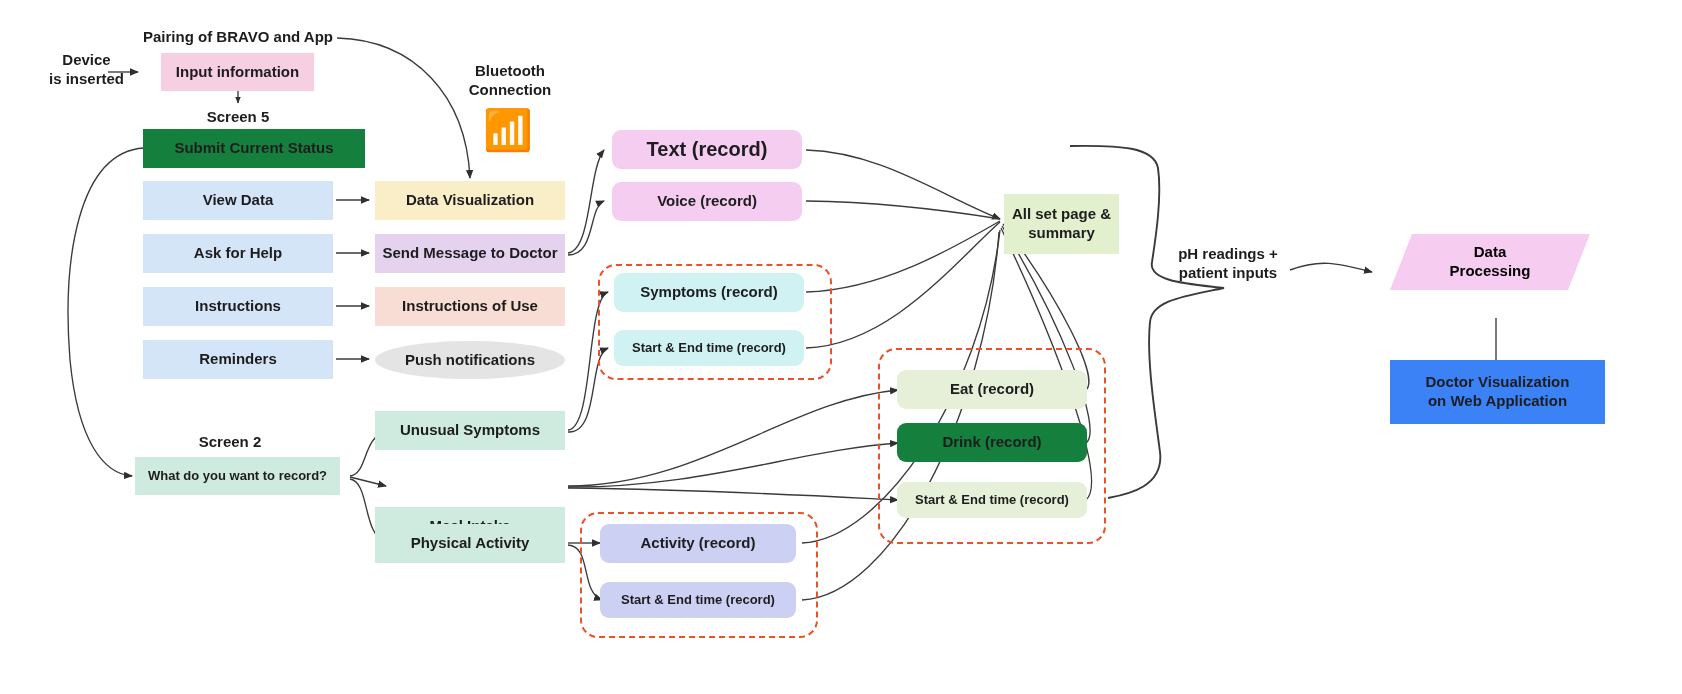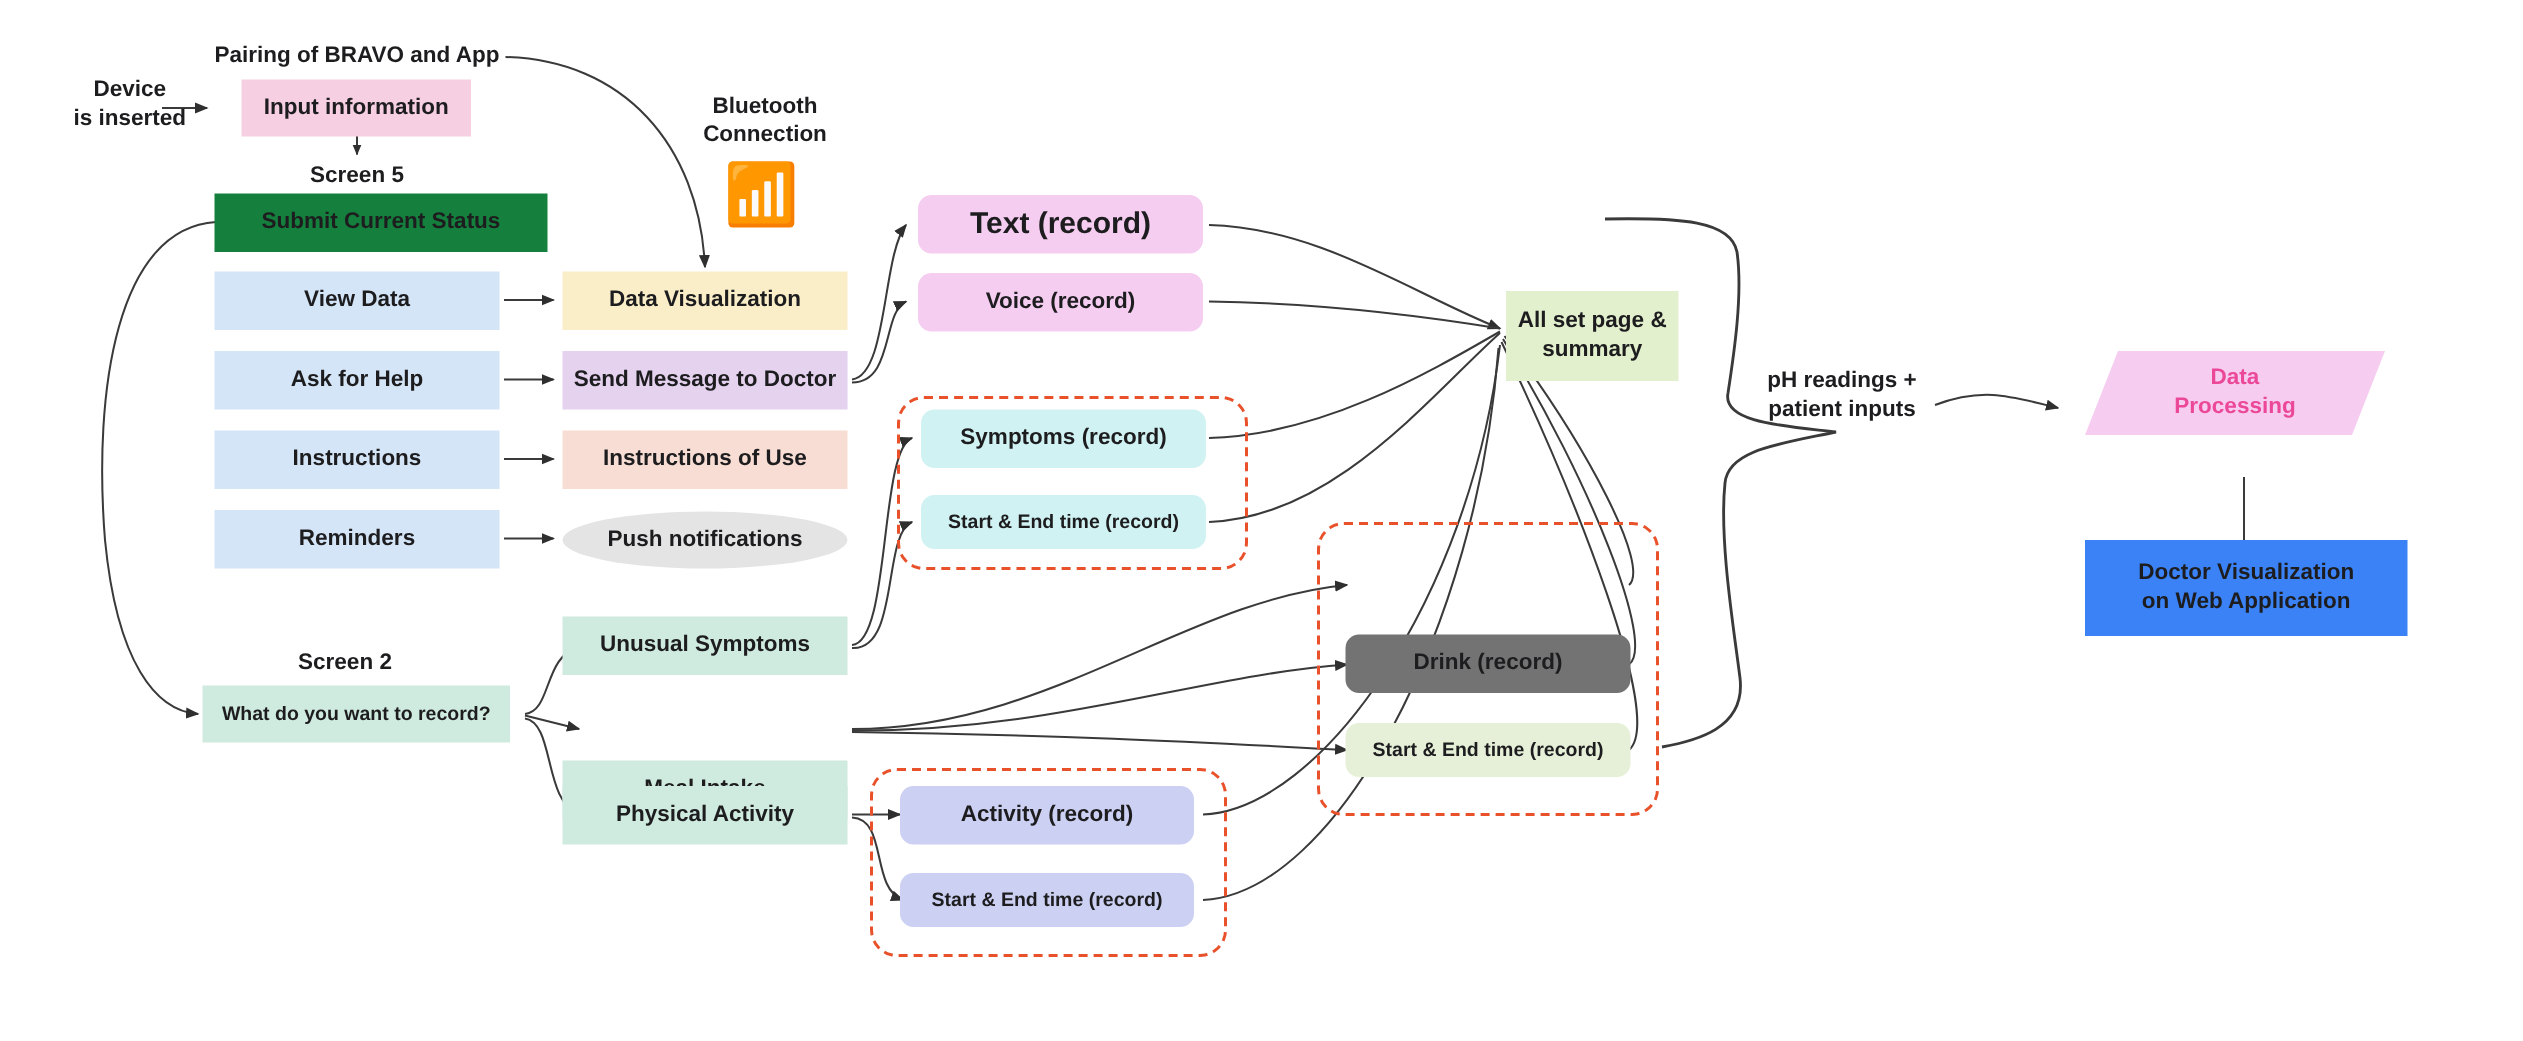--- a/index.html
+++ b/index.html
@@ -163,32 +163,33 @@
 
   <div class="node rounded" style="left:612px; top:130px; width:190px; height:39px; background:#f5cdf0; font-size:20px;">Text (record)</div>
   <div class="node rounded" style="left:612px; top:182px; width:190px; height:39px; background:#f5cdf0; font-size:15px;">Voice (record)</div>
 
   <div class="node rounded" style="left:614px; top:273px; width:190px; height:39px; background:#d1f2f2; font-size:15px;">Symptoms (record)</div>
   <div class="node rounded" style="left:614px; top:330px; width:190px; height:36px; background:#d1f2f2; font-size:13px;">Start &amp; End time (record)</div>
 
   <div class="node rounded" style="left:600px; top:524px; width:196px; height:39px; background:#ccd0f2; font-size:15px;">Activity (record)</div>
   <div class="node rounded" style="left:600px; top:582px; width:196px; height:36px; background:#ccd0f2; font-size:13px;">Start &amp; End time (record)</div>
 
-  <div class="node rounded" style="left:897px; top:423px; width:190px; height:39px; background:#737373; font-size:15px;">Drink (record)</div>
+  <div class="node rounded" style="left:897px; top:370px; width:190px; height:39px; background:#e6f0d8; font-size:15px;">Eat (record)</div>
+  <div class="node rounded" style="left:897px; top:423px; width:190px; height:39px; background:#15803d; font-size:15px;">Drink (record)</div>
   <div class="node rounded" style="left:897px; top:482px; width:190px; height:36px; background:#e6f0d8; font-size:13px;">Start &amp; End time (record)</div>
 
   <div class="node" style="left:1004px; top:194px; width:115px; height:60px; background:#e3f0cd; font-size:15px; white-space:pre-line;">All set page &amp;
 summary</div>
 
   <div style="position:absolute; left:1390px; top:234px; width:200px; height:56px;">
     <svg viewBox="0 0 200 56" style="position:absolute;left:0;top:0;width:200px;height:56px;">
       <polygon points="22,0 200,0 178,56 0,56" fill="#f6cdf0"></polygon>
     </svg>
     <div style="position:absolute; left:0; top:0; width:200px; height:56px; display:flex;
                 align-items:center; justify-content:center; text-align:center;
-                font-weight:bold; color:#ec4899; font-size:15px; line-height:1.25; white-space:pre-line;">Data
+                font-weight:bold; color:#000000; font-size:15px; line-height:1.25; white-space:pre-line;">Data
 Processing</div>
   </div>
 
   <div class="node" style="left:1390px; top:360px; width:215px; height:64px; background:#3b82f6; font-size:15px; white-space:pre-line;">Doctor Visualization
 on Web Application</div>
 
 </div>
 
 </body></html>

